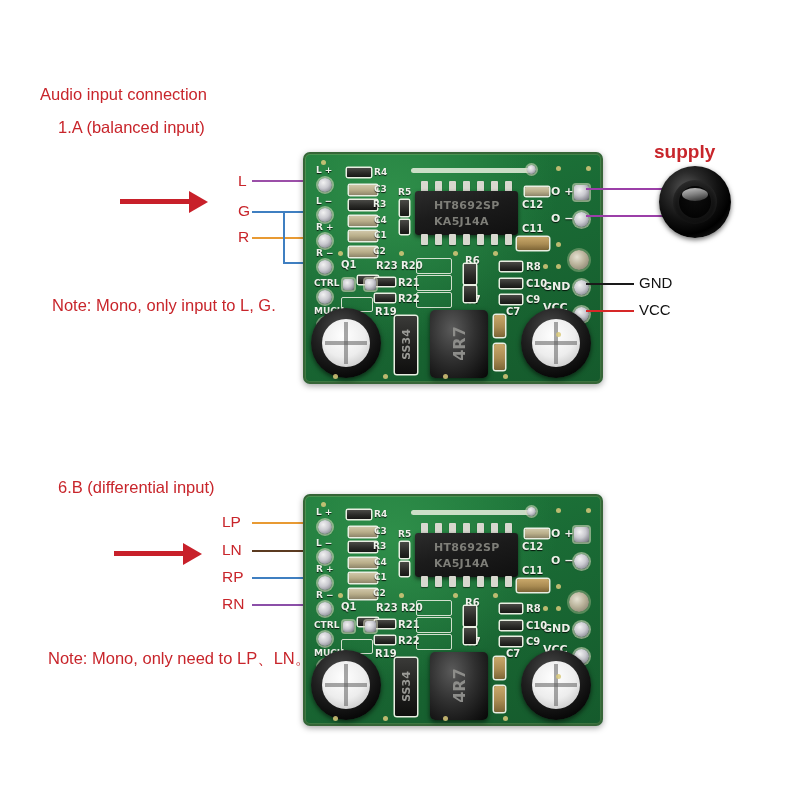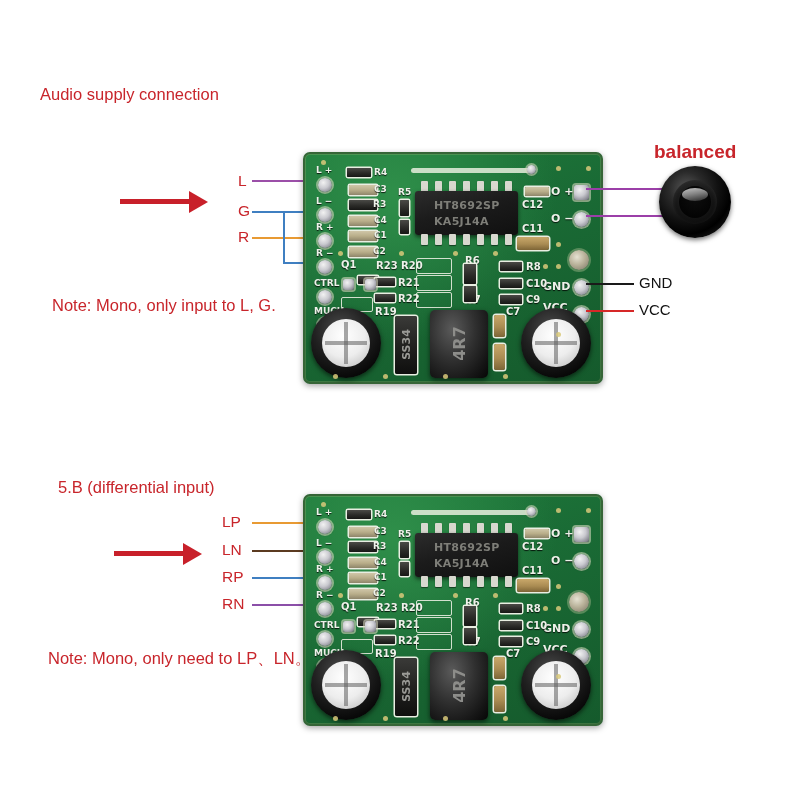--- a/index.html
+++ b/index.html
@@ -105,23 +105,24 @@
   .trace-w{position:absolute;background:#e8eede;opacity:.85;border-radius:3px;}
   .bigpad{position:absolute;border-radius:50%;
       background:radial-gradient(circle at 40% 35%, #e6e2d2 0%, #b9b29a 45%, #8a8472 85%, #6d6858 100%);
       box-shadow:0 0 0 2px rgba(210,210,170,.35);}
 </style>
 </head>
 <body>
 
 <div class="stage">
 
-  <div class="abs red-text t-head1">Audio supply connection</div>
+  <div class="abs red-text t-head1">Audio input connection</div>
+  <div class="abs red-text t-head2">1.A (balanced input)</div>
   <div class="abs red-text t-note1">Note: Mono, only input to L, G.</div>
-  <div class="abs red-text t-speaker">balanced</div>
+  <div class="abs red-text t-speaker">supply</div>
 
   <div class="arrow-shaft" style="left:120px;top:199px;width:72px;"></div>
   <div class="arrow-head" style="left:189px;top:191px;"></div>
 
   <div class="pin-lab" style="left:238px;top:172px;">L</div>
   <div class="wire" style="left:252px;top:180px;width:68px;background:#9b4fa8;"></div>
 
   <div class="pin-lab" style="left:238px;top:202px;">G</div>
   <div class="wire" style="left:252px;top:211px;width:68px;background:#3f7fc1;"></div>
 
@@ -275,21 +276,21 @@
   <div class="wire" style="left:586px;top:310px;width:48px;background:#d62828;"></div>
   <div class="blk-label" style="left:639px;top:274px;">GND</div>
   <div class="blk-label" style="left:639px;top:301px;">VCC</div>
 
   <div class="spk" style="left:659px;top:166px;width:72px;height:72px;">
     <div class="spk-r2" style="left:14px;top:14px;width:44px;height:44px;"></div>
     <div class="spk-r3" style="left:20px;top:20px;width:32px;height:32px;"></div>
     <div class="spk-hl" style="left:23px;top:22px;width:26px;height:13px;"></div>
   </div>
 
-  <div class="abs red-text t-head3">5.B (differential input)</div>
+  <div class="abs red-text t-head3">6.B (differential input)</div>
   <div class="abs red-text t-note2">Note: Mono, only need to LP、LN。</div>
 
   <div class="arrow-shaft" style="left:114px;top:551px;width:72px;"></div>
   <div class="arrow-head" style="left:183px;top:543px;"></div>
 
   <div class="pin-lab" style="left:222px;top:513px;">LP</div>
   <div class="wire" style="left:252px;top:522px;width:68px;background:#e89a33;"></div>
 
   <div class="pin-lab" style="left:222px;top:541px;">LN</div>
   <div class="wire" style="left:252px;top:550px;width:68px;background:#5b3a20;"></div>

